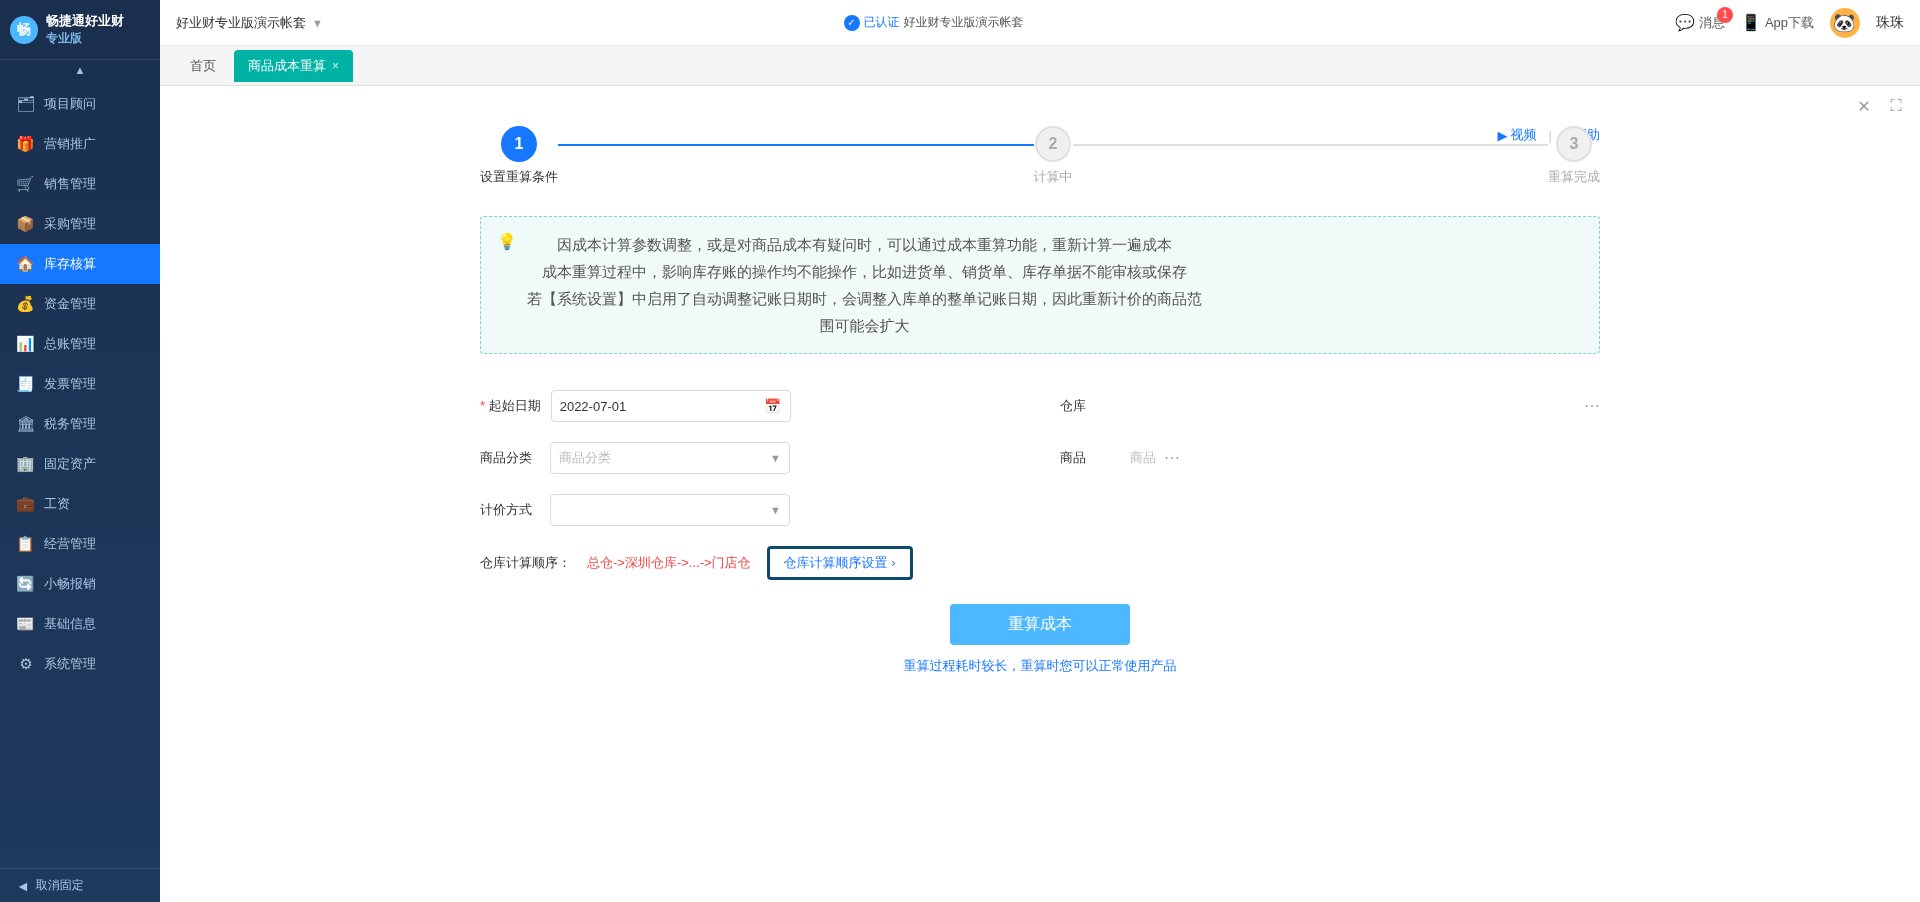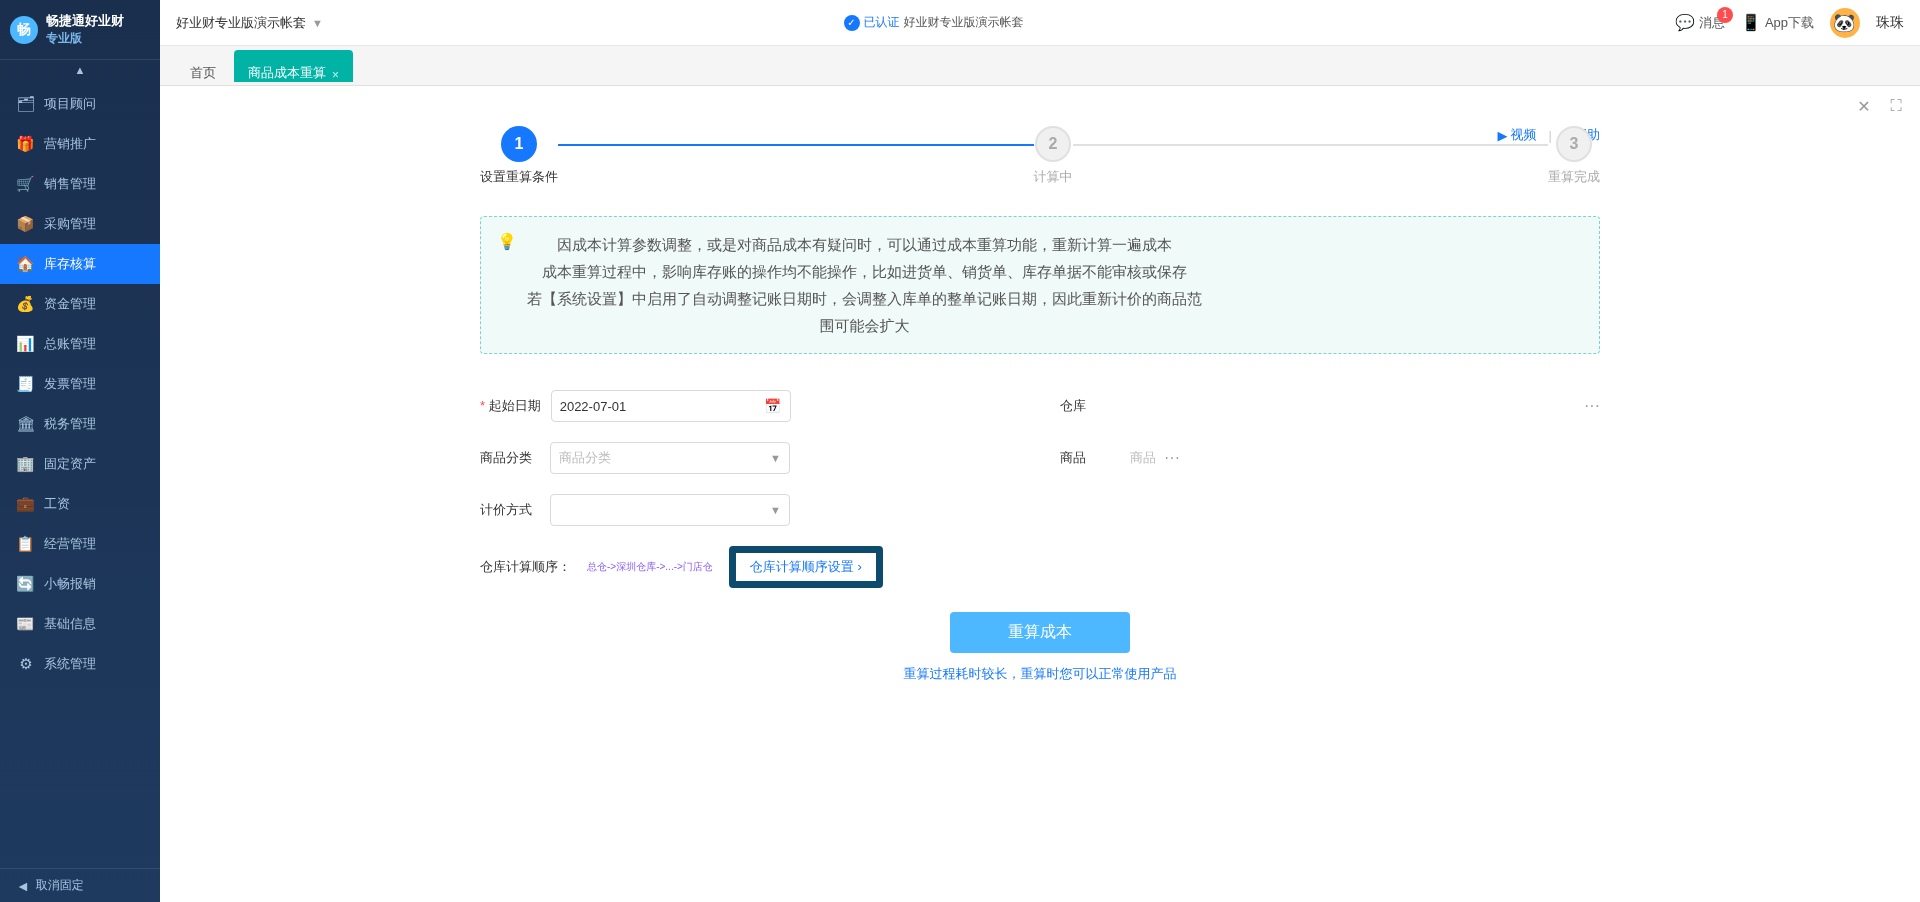--- a/index.html
+++ b/index.html
@@ -172,21 +172,21 @@
       align-items: center;
       padding: 0 0 0 16px;
       border-bottom: 1px solid #e0e0e0;
       flex-shrink: 0;
       gap: 4px;
     }
     .tab {
       height: 32px;
       padding: 0 14px;
       display: flex;
-      align-items: flex-end;
+      align-items: center;
       font-size: 13px;
       cursor: pointer;
       border-radius: 4px 4px 0 0;
       gap: 6px;
     }
     .tab.home { color: #555; background: transparent; }
     .tab.active { background: #00b3a4; color: white; }
     .tab-close { font-size: 12px; cursor: pointer; opacity: 0.8; }
 
     
@@ -338,21 +338,21 @@
 
     
     .warehouse-order {
       display: flex;
       align-items: center;
       gap: 16px;
       margin-bottom: 24px;
     }
     .warehouse-order-btn {
       background: white;
-      border: 7px solid #0c4a6e;
+      border: 3px solid #0c4a6e;
       color: #1677ff;
       border-radius: 4px;
       padding: 5px 14px;
       font-size: 13px;
       cursor: pointer;
       display: flex;
       align-items: center;
       gap: 4px;
       justify-content: center;
     }
@@ -614,21 +614,21 @@
         <div class="pricing-row">
           <div class="form-label">计价方式</div>
           <div class="pricing-select">
             <span style="color:#bbb;"></span>
             <span class="form-select-arrow">▼</span>
           </div>
         </div>
 
         <div class="warehouse-order">
           <span style="font-size:13px;color:#333;">仓库计算顺序：</span>
-          <span style="font-size:10px;color:#8b5cf6;">总仓-&gt;深圳仓库-&gt;...-&gt;门店仓</span>
+          <span style="font-size:13px;color:#ef4444;">总仓-&gt;深圳仓库-&gt;...-&gt;门店仓</span>
           <button class="warehouse-order-btn">
             <span>仓库计算顺序设置 ›</span>
           </button>
         </div>
 
         <div class="action-area">
           <button class="recalc-btn">
             <span>重算成本</span>
           </button>
           <div class="recalc-hint">重算过程耗时较长，重算时您可以正常使用产品</div>

